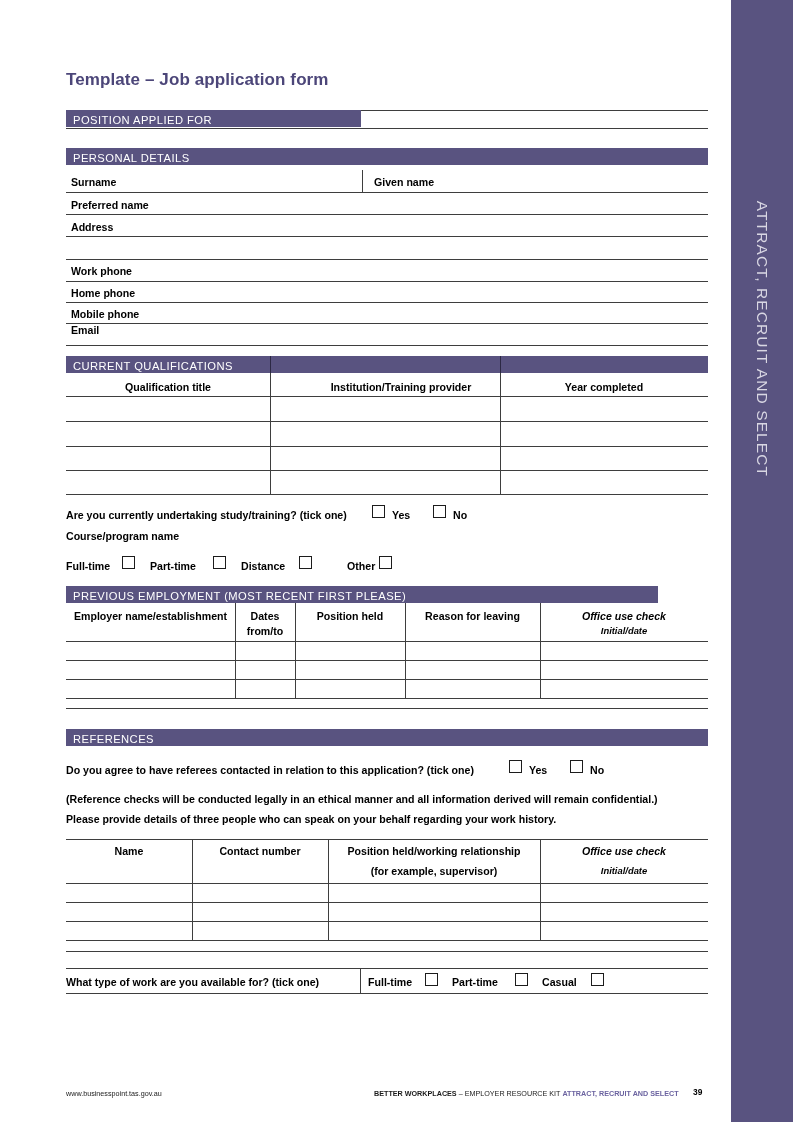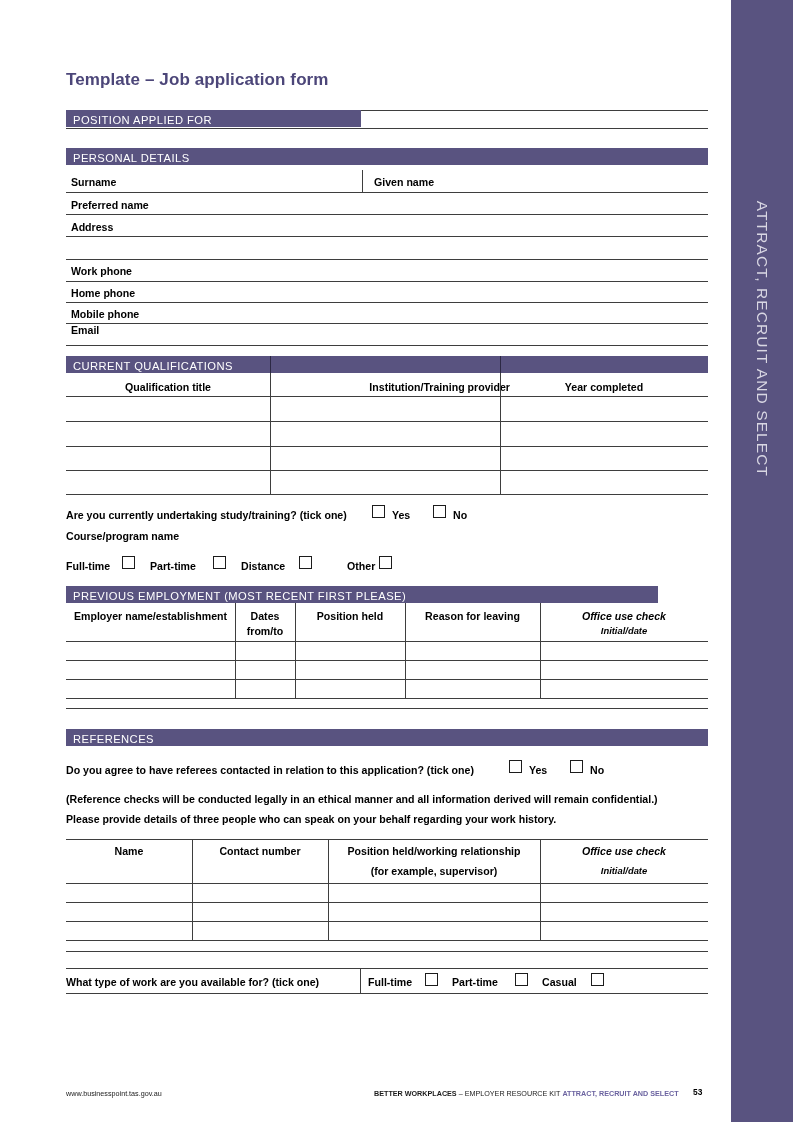--- a/index.html
+++ b/index.html
@@ -157,21 +157,21 @@
   <div class="rule" style="left:66px; top:323px; width:642px;"></div>
 
   <div class="lbl" style="left:71px; top:324px;">Email</div>
   <div class="rule" style="left:66px; top:345px; width:642px;"></div>
 
   <div class="bar" style="left:66px; top:356px; width:642px;">CURRENT QUALIFICATIONS</div>
   <div class="vrule" style="left:270px; top:356px; height:17px; background:#2c2844;"></div>
   <div class="vrule" style="left:500px; top:356px; height:17px; background:#2c2844;"></div>
 
   <div class="lbl center" style="left:66px; top:381px; width:204px;">Qualification title</div>
-  <div class="lbl center" style="left:280px; top:381px; width:230px;text-align:right;">Institution/Training provider</div>
+  <div class="lbl center" style="left:286px; top:381px; width:230px;">Institution/Training provider</div>
   <div class="lbl center" style="left:500px; top:381px; width:208px;">Year completed</div>
 
   <div class="rule" style="left:66px; top:396px; width:642px;"></div>
   <div class="rule" style="left:66px; top:421px; width:642px;"></div>
   <div class="rule" style="left:66px; top:446px; width:642px;"></div>
   <div class="rule" style="left:66px; top:470px; width:642px;"></div>
   <div class="rule" style="left:66px; top:494px; width:642px;"></div>
   <div class="vrule" style="left:270px; top:373px; height:121px;"></div>
   <div class="vrule" style="left:500px; top:373px; height:121px;"></div>
 
@@ -246,19 +246,19 @@
   <div class="lbl" style="left:368px; top:976px;">Full-time</div>
   <div class="tickbox" style="left:425px; top:973px;"></div>
   <div class="lbl" style="left:452px; top:976px;">Part-time</div>
   <div class="tickbox" style="left:515px; top:973px;"></div>
   <div class="lbl" style="left:542px; top:976px;">Casual</div>
   <div class="tickbox" style="left:591px; top:973px;"></div>
   <div class="rule" style="left:66px; top:993px; width:642px;"></div>
 
   <div class="footer-text" id="footer-url">www.businesspoint.tas.gov.au</div>
   <div class="footer-text" id="footer-right"><b>BETTER WORKPLACES</b><span> – EMPLOYER RESOURCE KIT </span><span class="footer-accent">ATTRACT, RECRUIT AND SELECT</span></div>
-  <div id="footer-page">53</div>
+  <div id="footer-page">39</div>
 
 </div>
 
 <div id="side-tab">
   <div id="side-tab-label">ATTRACT, RECRUIT AND SELECT</div>
 </div>
 
 </body></html>

